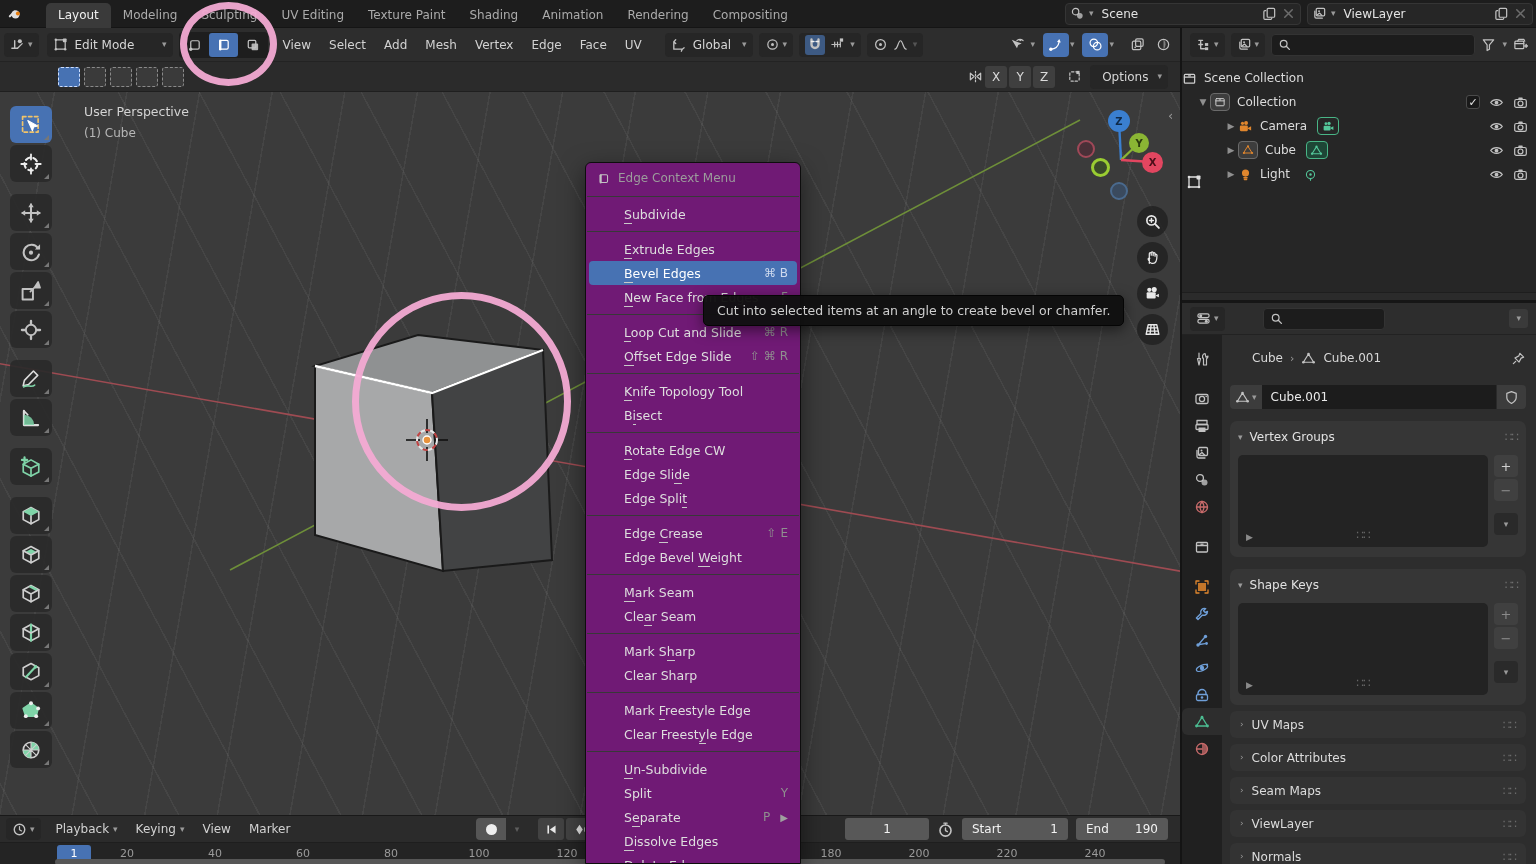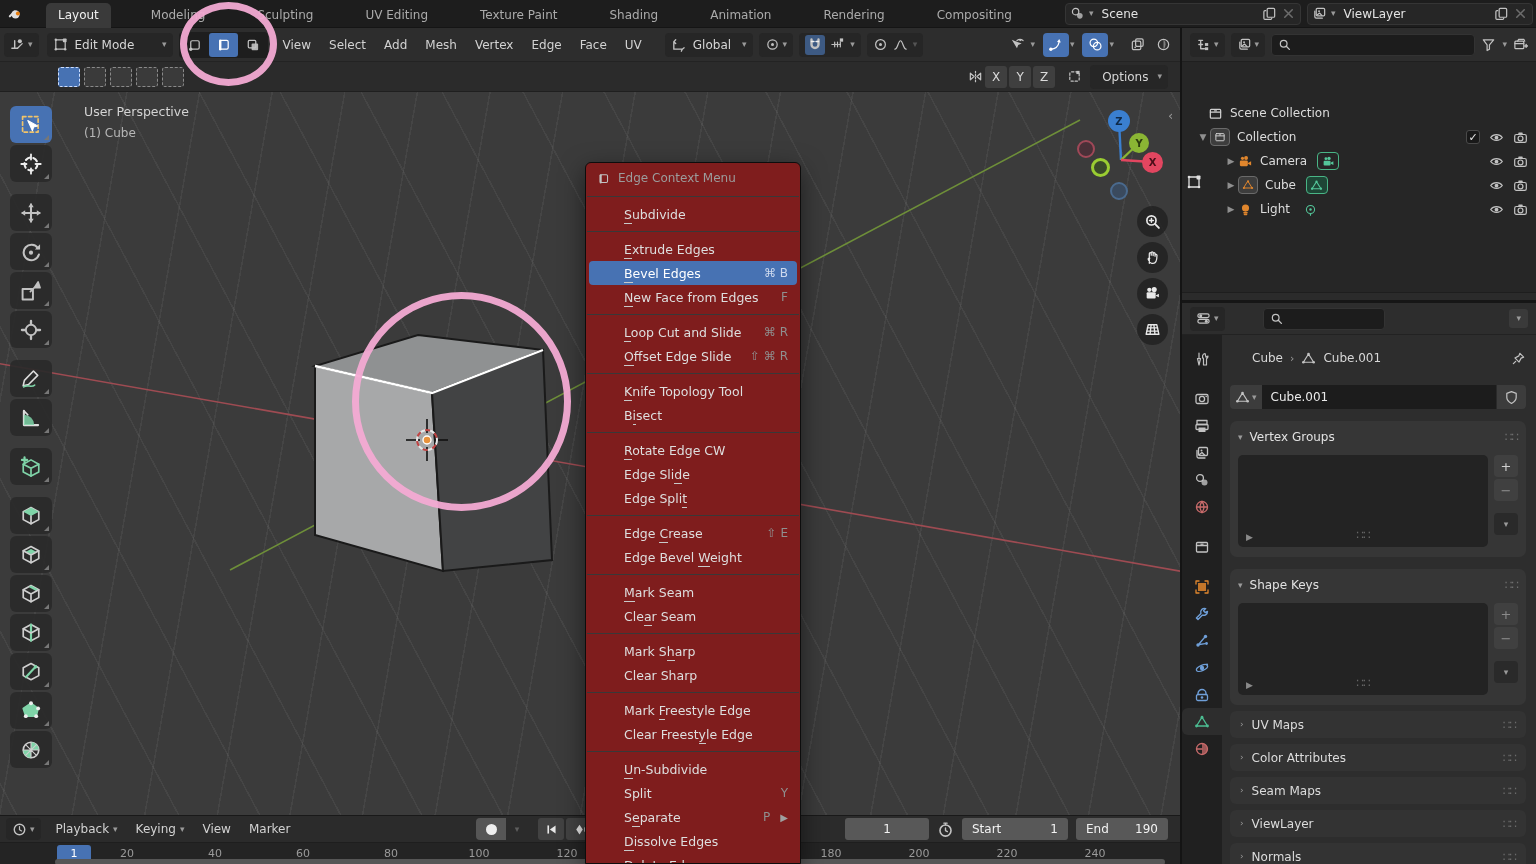--- a/index.html
+++ b/index.html
@@ -8,21 +8,21 @@
     font-family:"DejaVu Sans","Liberation Sans",sans-serif;font-size:12px;color:#d6d6d6;
     background:#1d1d1d;-webkit-font-smoothing:antialiased;}
   .ic{display:inline-flex;width:15px;height:15px;color:#c2c2c2;flex:none;align-items:center;justify-content:center;}
   .ic svg{width:100%;height:100%;}
   .chev{color:#9a9a9a;font-size:9px;line-height:1;}
   
   .topbar{position:absolute;left:0;top:0;width:1536px;height:28px;background:#1d1d1d;
     display:flex;align-items:center;border-bottom:1px solid #151515;}
   .tb-logo{width:30px;display:flex;justify-content:center;}
   .tb-menu{padding:0 10px;height:28px;display:flex;align-items:center;color:#d2d2d2;cursor:default;}
-  .tb-tabs{display:flex;margin-left:16px;flex:1;min-width:0;overflow:hidden;height:28px;align-items:flex-end;gap:28px;}
+  .tb-tabs{display:flex;margin-left:16px;flex:1;min-width:0;overflow:hidden;height:28px;align-items:flex-end;}
   .tb-tab{flex:none;padding:5px 12px 6px;color:#ababab;border-radius:5px 5px 0 0;white-space:nowrap;}
   .tb-tab.active{background:#3a3a3a;color:#f0f0f0;}
   .tb-id{display:flex;align-items:center;gap:4px;background:#262626;border:1px solid #353535;
     border-radius:4px;height:22px;margin:0 3px;padding:0 4px;flex:none;}
   .tb-id .name{flex:1;padding:0 4px;color:#e3e3e3;}
   .tb-id .dim{opacity:.45;}
   
   .vph{position:absolute;left:0;top:28px;width:1180px;height:34px;background:#2d2d2d;
     display:flex;align-items:center;border-bottom:1px solid #232323;padding:0 4px;}
   .vpt{position:absolute;left:0;top:62px;width:1180px;height:30px;background:#2b2b2b;
@@ -64,21 +64,21 @@
   .tl-head{height:26px;display:flex;align-items:center;padding:0 6px;position:relative;}
   .tl-ruler{position:relative;height:23px;background:#242424;border-top:1px solid #1e1e1e;}
   .tick{position:absolute;top:4px;color:#9a9a9a;font-size:11px;transform:translateX(-50%);}
   .playhead{position:absolute;left:57px;top:2px;width:34px;height:17px;background:#4772b3;border-radius:3px;
     color:#fff;font-size:11px;display:flex;align-items:center;justify-content:center;}
   .tl-scroll{position:absolute;left:55px;bottom:0;width:1110px;height:6px;background:#565656;border-radius:3px;}
   .tl-field{height:22px;background:#585858;border-radius:3px;display:flex;align-items:center;color:#f2f2f2;padding:0 10px;}
   .transport{display:flex;align-items:center;gap:2px;position:absolute;left:476px;}
   .tbtn{width:26px;height:22px;background:#424242;border-radius:3px;display:flex;align-items:center;justify-content:center;}
   
-  .ctxmenu{position:absolute;left:585px;top:162px;width:216px;background:#7f1d1d;border:1px solid #0d0d0d;
+  .ctxmenu{position:absolute;left:585px;top:162px;width:216px;background:#701a75;border:1px solid #0d0d0d;
     border-radius:6px 6px 0 0;box-shadow:0 8px 24px rgba(0,0,0,.5);z-index:40;padding-top:2px;overflow:hidden;height:702px;}
   .cm-title{display:flex;align-items:center;height:26px;color:#9c9c9c;gap:8px;padding-left:11px;}
   .cm-sep{height:1px;background:#383838;margin:5px 1px;}
   .cm-item{display:flex;align-items:center;height:24px;padding:0 12px 0 38px;color:#dedede;font-size:12.5px;position:relative;}
   .cm-item.on{background:#4772b3;margin:0 3px;padding-left:35px;padding-right:9px;border-radius:4px;color:#fff;}
   .cm-short{margin-left:auto;color:#8f8f8f;font-size:12px;display:flex;gap:4px;align-items:center;}
   .cm-item.on .cm-short{color:#cdd9ee;}
   .mn{border-bottom:1px solid #c9c9c9;padding-bottom:1px;}
   .cm-sub{color:#9f9f9f;font-size:10px;margin-left:6px;}
   
@@ -738,21 +738,21 @@
       <span class="chev">▾</span>
       <span class="ic">
           <svg viewBox="0 0 16 16" fill="none" stroke="currentColor" stroke-width="1.3" stroke-linecap="round" stroke-linejoin="round">
             <rect x="2" y="4.5" width="9.5" height="8" rx="1"></rect>
             <path d="M2 7h9.5M5 4.5 6 2.5h5.5l1 2"></path>
             <path d="M12.5 9.5h3M14 8v3" stroke-width="1.6"></path>
           </svg>
         </span>
     </div>
     <div class="out-tree" id="out-tree">
-        <div class="orow" style="padding-left: 26px; margin-top: 35px;">
+        <div class="orow" style="">
           <span class="ic" style="color: rgb(208, 208, 208);">
             <svg viewBox="0 0 16 16" fill="none" stroke="currentColor" stroke-width="1.3" stroke-linecap="round" stroke-linejoin="round">
               <rect x="2.5" y="3.5" width="11" height="9.5" rx="1"></rect>
               <path d="M2.5 6.5h11"></path>
               <rect x="6.5" y="4.6" width="3" height="1.2" fill="currentColor" stroke="none"></rect>
             </svg>
           </span>
           <span class="lbl">Scene Collection</span>
           <span class="ctrl"></span>
         </div>
@@ -1266,17 +1266,18 @@
         </div>
         <div class="cm-item">
           <span><span class="mn">D</span>issolve Edges</span>
         </div>
         <div class="cm-item">
           <span><span class="mn">D</span>elete Edges</span>
         </div>
       </div>
   </div>
 
+  <div class="tooltip"><span>Cut into selected items at an angle to create bevel or chamfer.</span></div>
 
   <div class="annot" style="left:180px;top:2px;width:97px;height:84px;"></div>
   <div class="annot" style="left:352px;top:292px;width:219px;height:219px;"></div>
 
 </div>
 
 </body></html>

